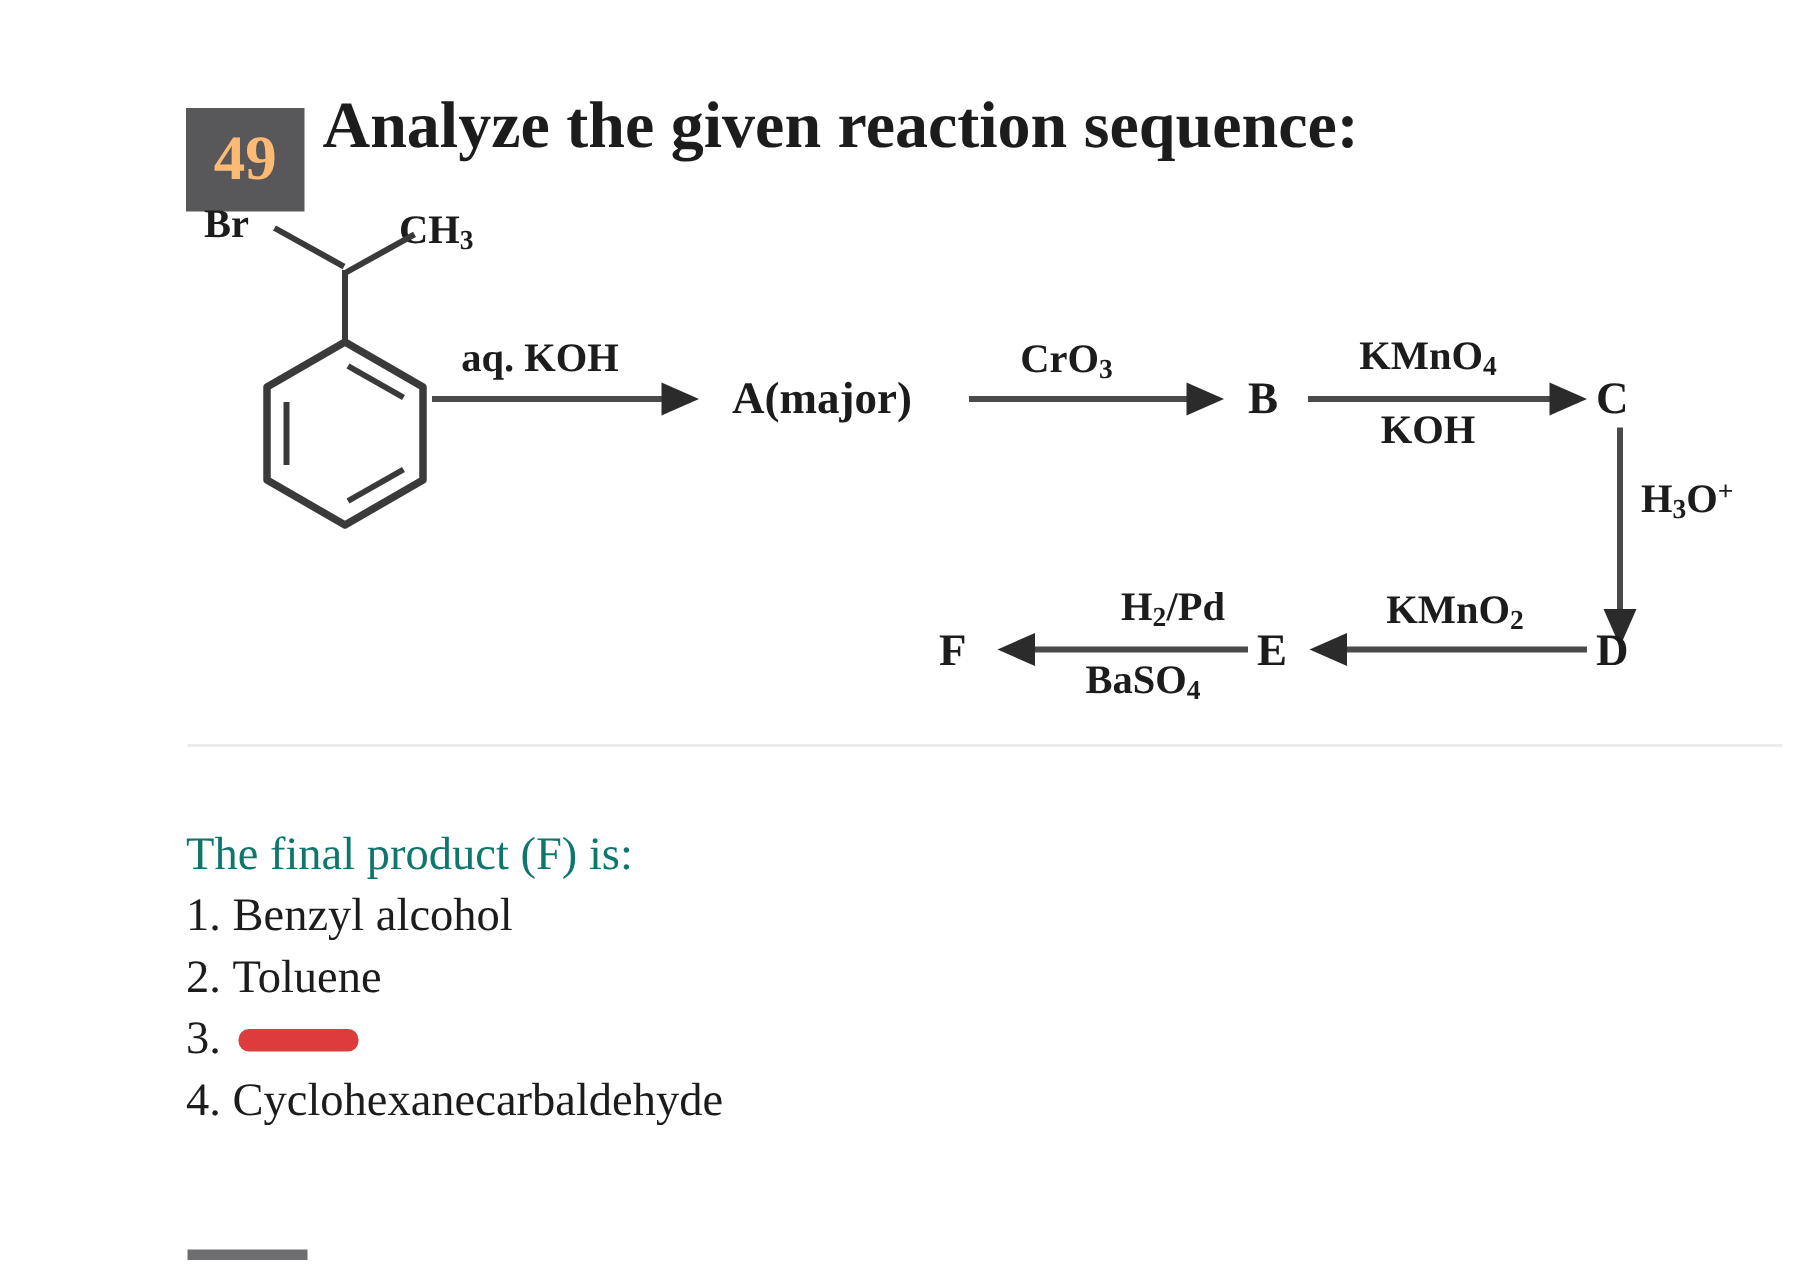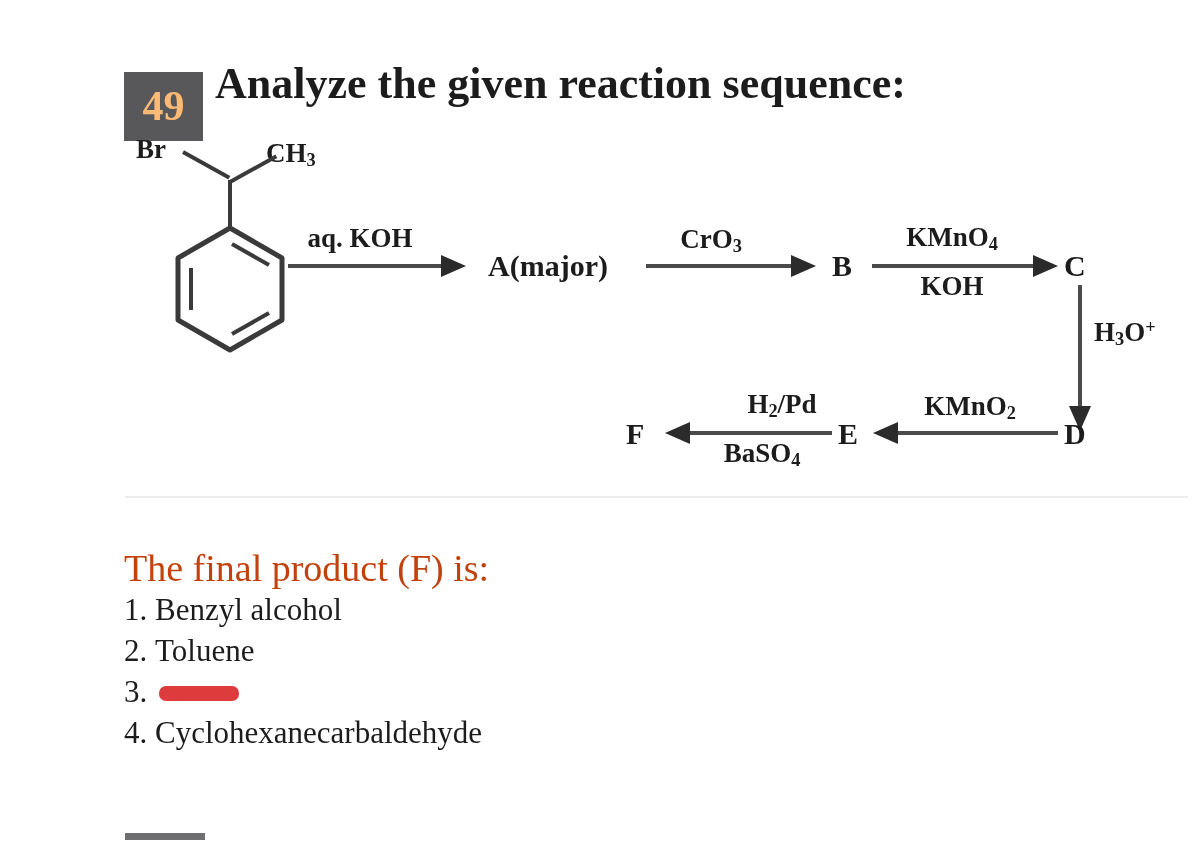--- a/index.html
+++ b/index.html
@@ -132,23 +132,23 @@
   }
 
   
   #answer-block {
     position: absolute;
     left: 124px;
     top: 548px;
     width: 700px;
   }
   #answer-prompt {
-    font-size: 38px;
+    font-size: 31px;
     line-height: 41px;
-    color: #c2410c;
+    color: #0f766e;
     white-space: nowrap;
   }
   .option-row {
     font-size: 31px;
     line-height: 41px;
     color: #1c1c1c;
     white-space: nowrap;
     position: relative;
     display: flex;
     align-items: center;

